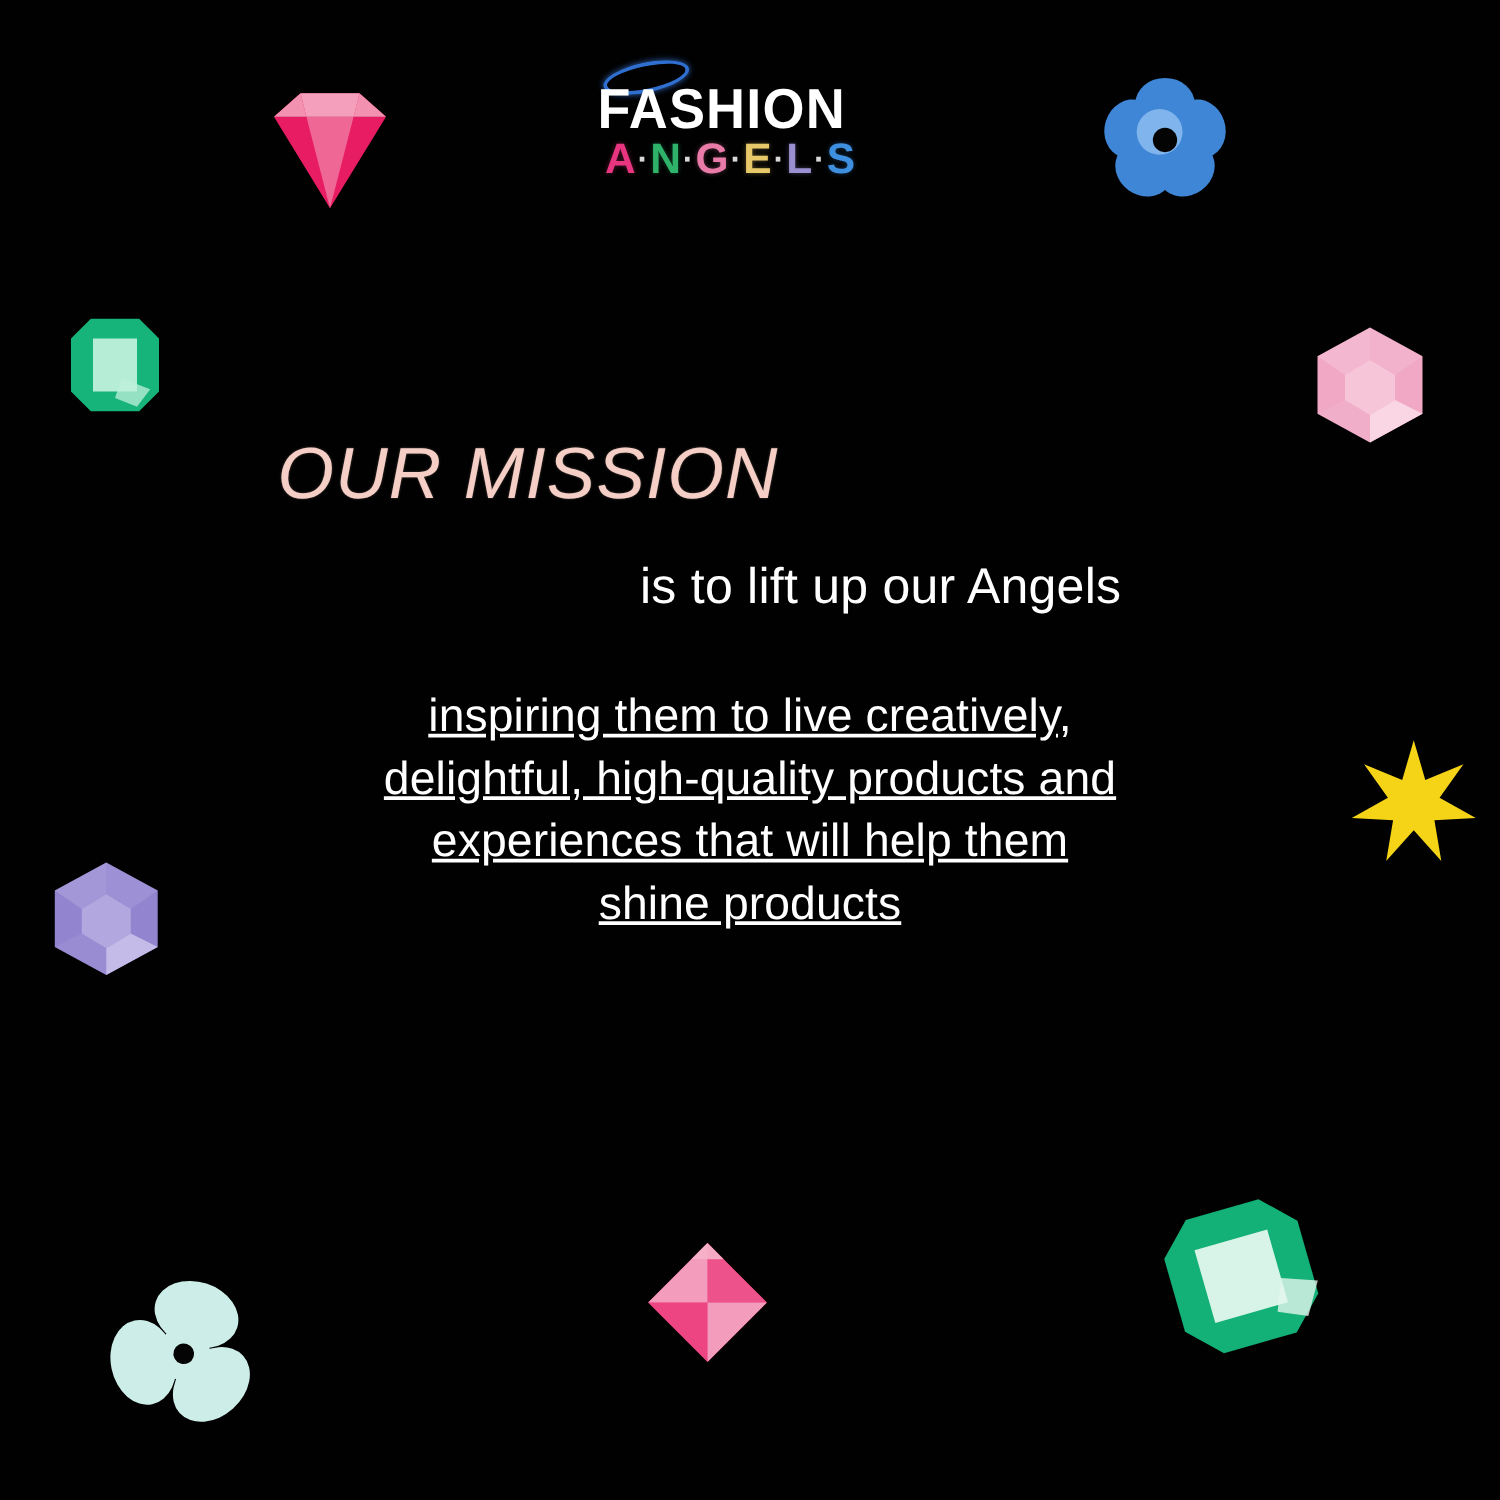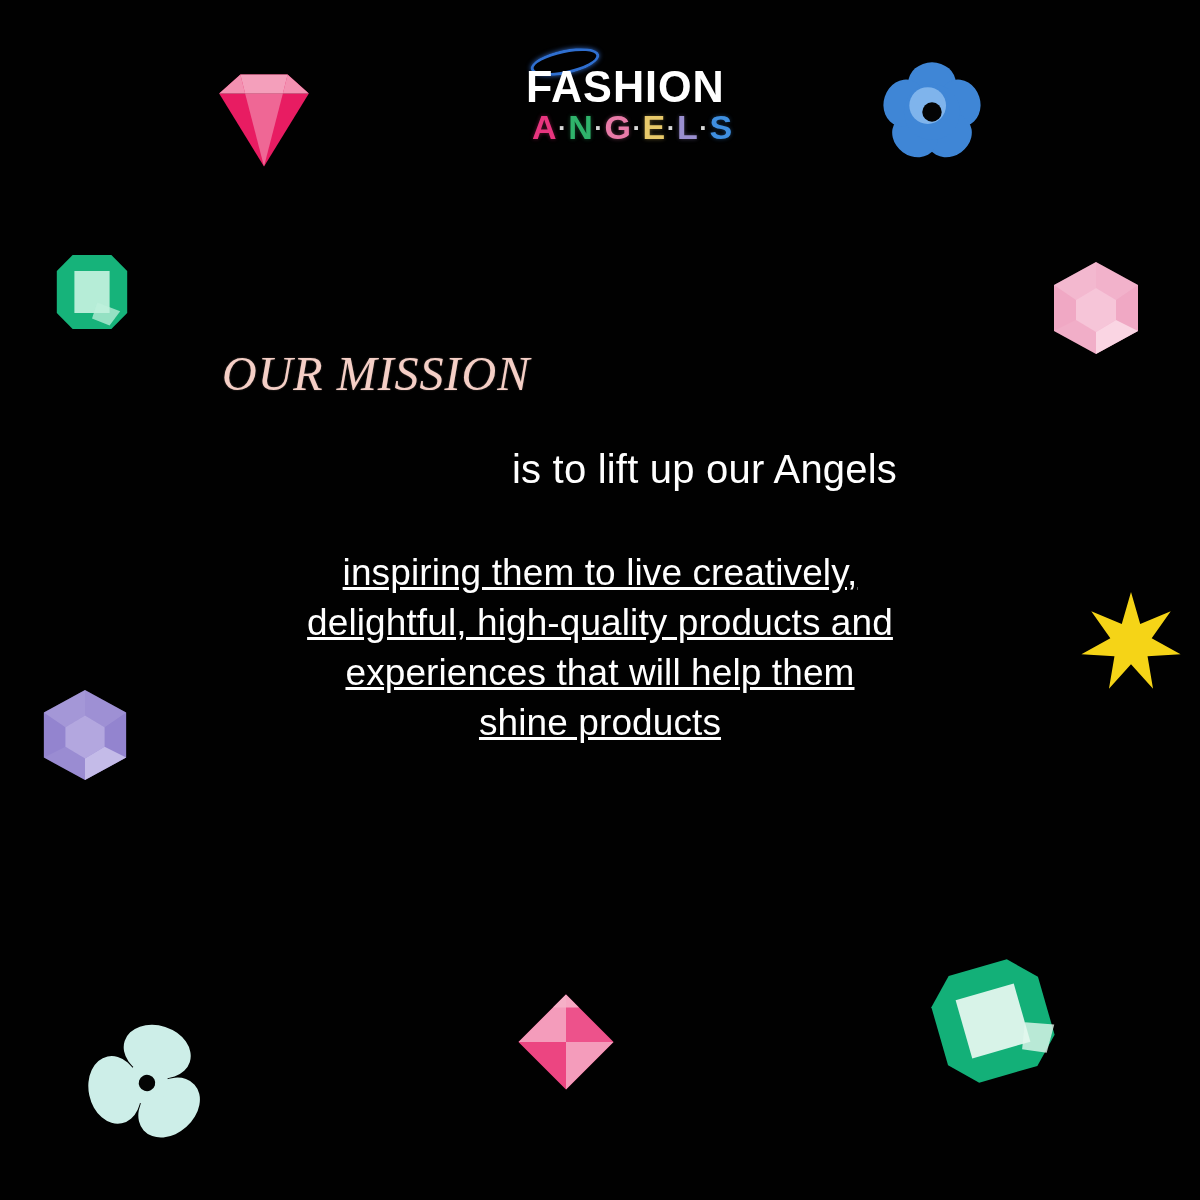--- a/index.html
+++ b/index.html
@@ -19,21 +19,20 @@
     overflow: hidden;
   }
 
   
   .brand {
     position: absolute;
     left: 478px;
     top: 44px;
     width: 260px;
     height: 106px;
-    margin-left: 48px;
   }
   .halo {
     position: absolute;
     left: 4px;
     top: 6px;
     width: 64px;
     height: 18px;
     border: 3px solid #2f6fd0;
     border-radius: 50%;
     transform: rotate(-12deg);
@@ -68,22 +67,22 @@
   .brand-angels span {
     display: inline-block;
   }
   .ltr-sep { color: #d8d8d8; font-size: 26px; vertical-align: 2px; }
 
   
   .mission-title {
     position: absolute;
     left: 222px;
     top: 349px;
-    font-family: Liberation Serif, serif;
-    font-size: 48px;
+    font-family: Liberation Sans, sans-serif;
+    font-size: 58px;
     font-weight: 400;
     font-style: italic;
     letter-spacing: 1px;
     color: #f5cfc6;
     white-space: nowrap;
     line-height: 1.05;
     text-shadow: 0 0 2px rgba(245,207,198,.35);
   }
   .mission-sub {
     position: absolute;

